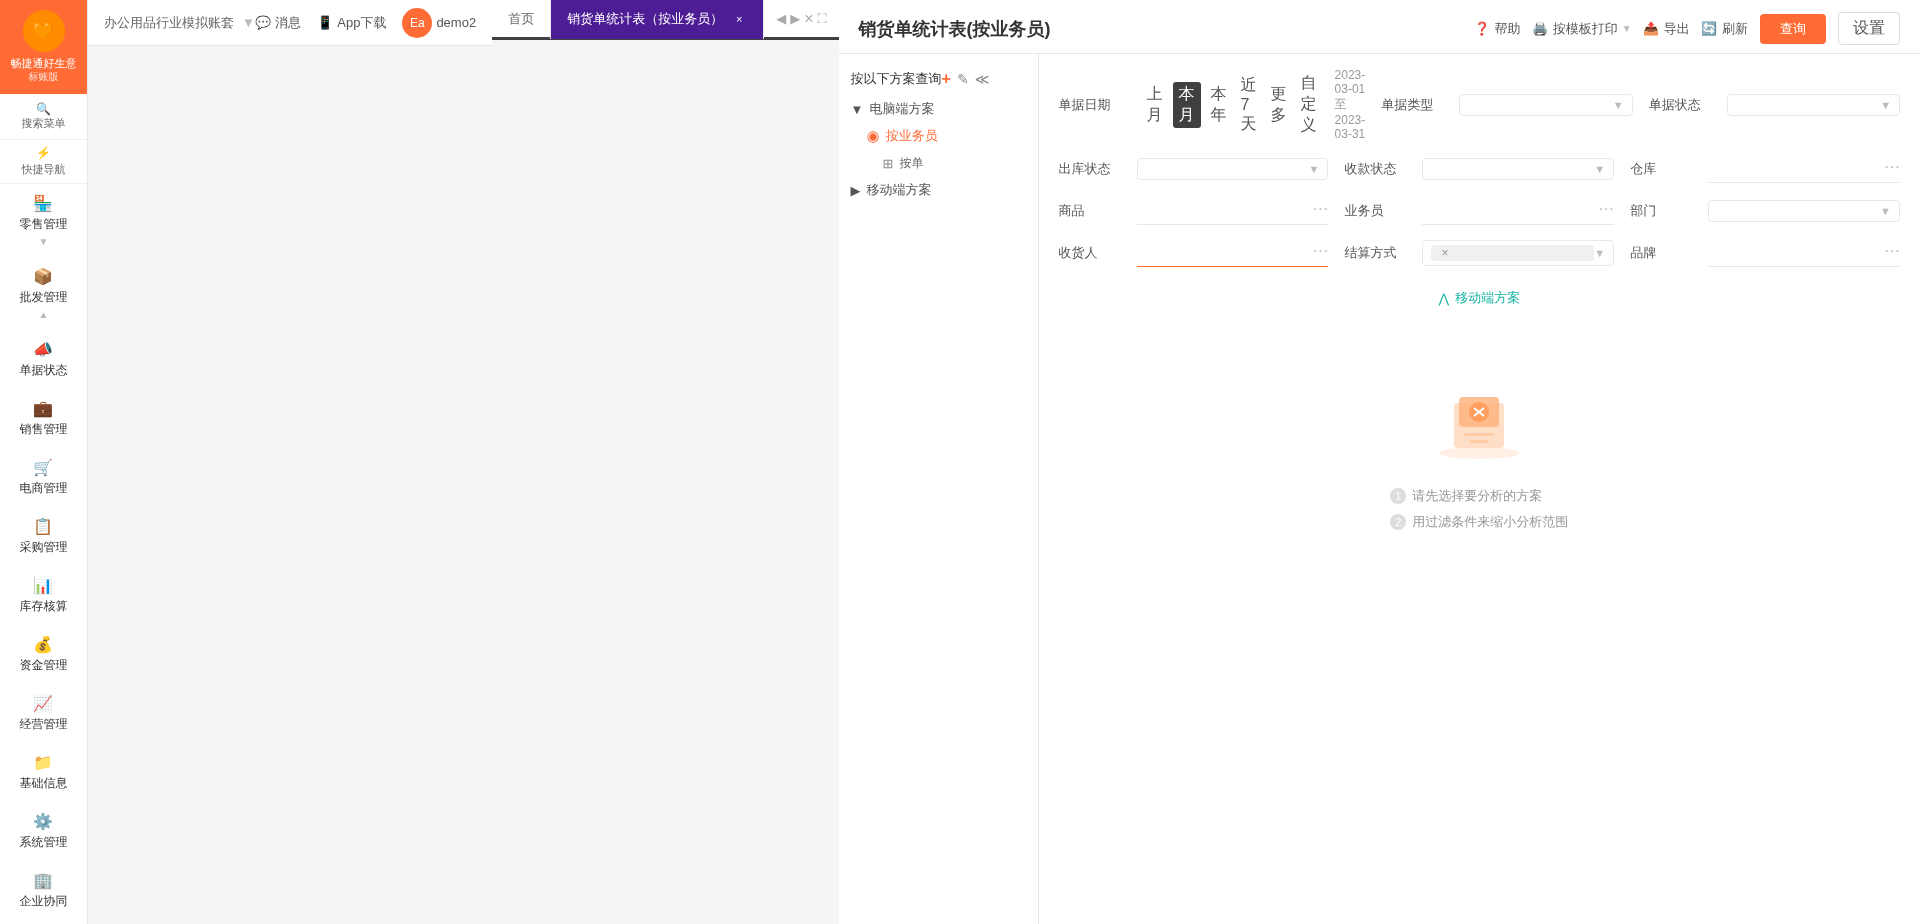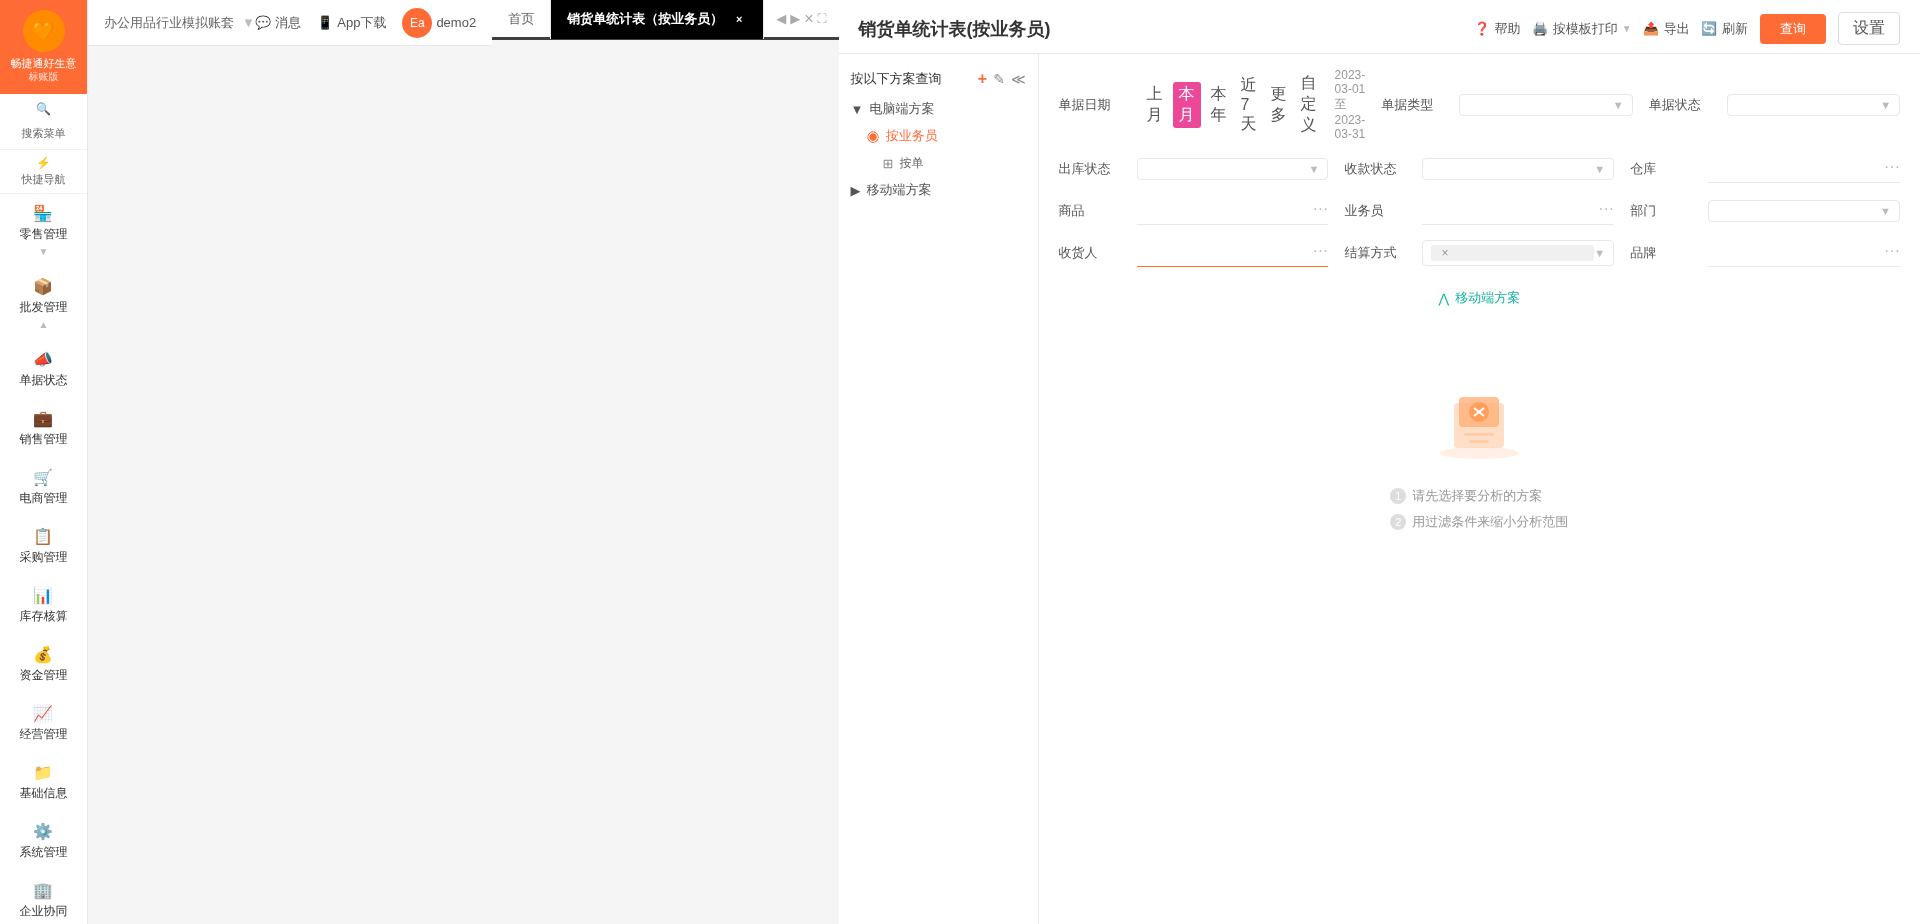--- a/index.html
+++ b/index.html
@@ -138,23 +138,23 @@
       display: flex;
       align-items: center;
       padding: 0 16px;
       font-size: 13px;
       color: #666;
       cursor: pointer;
       border-right: 1px solid #e8e8e8;
       gap: 8px;
     }
     .tab.active {
-      background: #000000;
+      background: #4c1d95;
       color: #fff;
-      font-weight: 700;
+      font-weight: 400;
     }
     .tab-close {
       display: flex;
       align-items: center;
       justify-content: center;
       width: 16px;
       height: 16px;
       border-radius: 50%;
       font-size: 11px;
       cursor: pointer;
@@ -232,21 +232,21 @@
     .left-panel {
       width: 200px;
       background: #fff;
       border-right: 1px solid #e8e8e8;
       padding: 12px 0;
       overflow-y: auto;
     }
     .left-panel-header {
       display: flex;
       align-items: center;
-      justify-content: space-between;
+      justify-content: flex-start;
       padding: 4px 12px 8px;
       font-size: 13px;
       color: #333;
       font-weight: 500;
     }
     .left-panel-icons {
       display: flex;
       align-items: center;
       gap: 6px;
       color: #888;
@@ -323,21 +323,21 @@
       gap: 6px;
       margin-left: 6px;
     }
     .date-tab {
       font-size: 16px;
       color: #555;
       cursor: pointer;
       padding: 2px 4px;
     }
     .date-tab.active {
-      background: #ec4899;
+      background: #404040;
       color: #fff;
       border-radius: 3px;
       padding: 2px 6px;
     }
     .date-range {
       font-size: 12px;
       color: #999;
       margin-left: 6px;
     }
     .select-field {
@@ -437,21 +437,21 @@
 <body>
 
 <div id="sidebar">
   <div class="sidebar-logo">
     <div class="logo-icon">🧡</div>
     <div style="font-size:11px;text-align:center;line-height:1.3;">畅捷通好生意</div>
     <div style="font-size:10px;color:rgba(255,255,255,0.8);">标账版</div>
   </div>
   <div class="sidebar-search">
     <span>🔍</span>
-    <div style="font-size:11px;margin-top:10px;">搜索菜单</div>
+    <div style="font-size:11px;margin-top:0;">搜索菜单</div>
   </div>
   <div class="sidebar-nav">
     <span>⚡</span>
     <div style="font-size:11px;margin-top:2px;">快捷导航</div>
   </div>
   <div class="sidebar-item">
     <span class="item-icon">🏪</span>
     <span>零售管理</span>
     <span style="font-size:10px;color:#bbb;">▼</span>
   </div>

